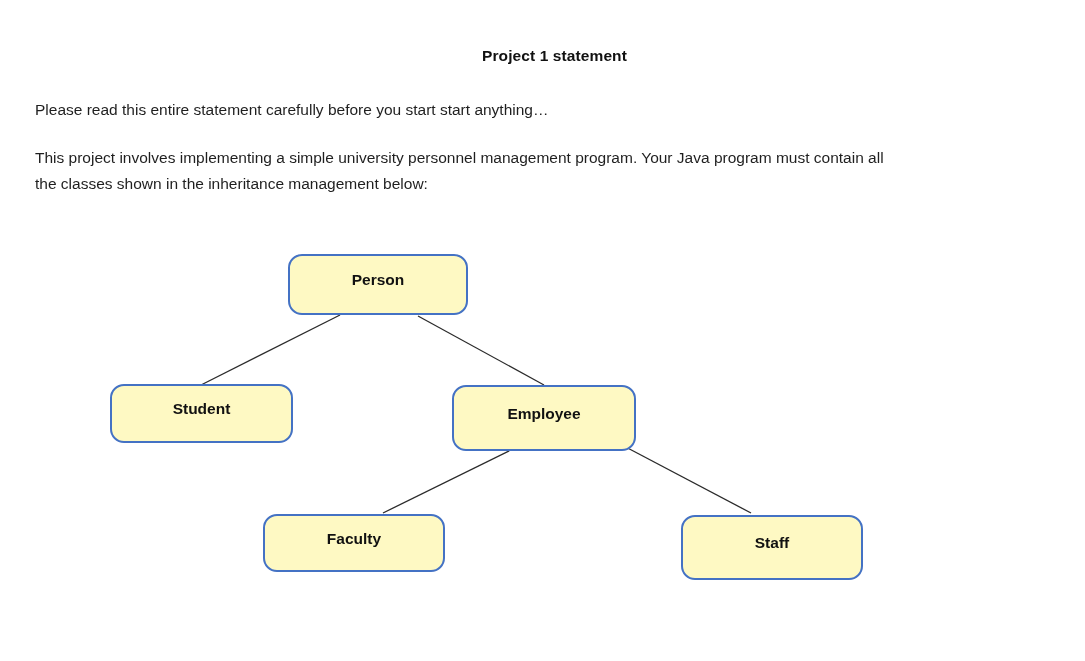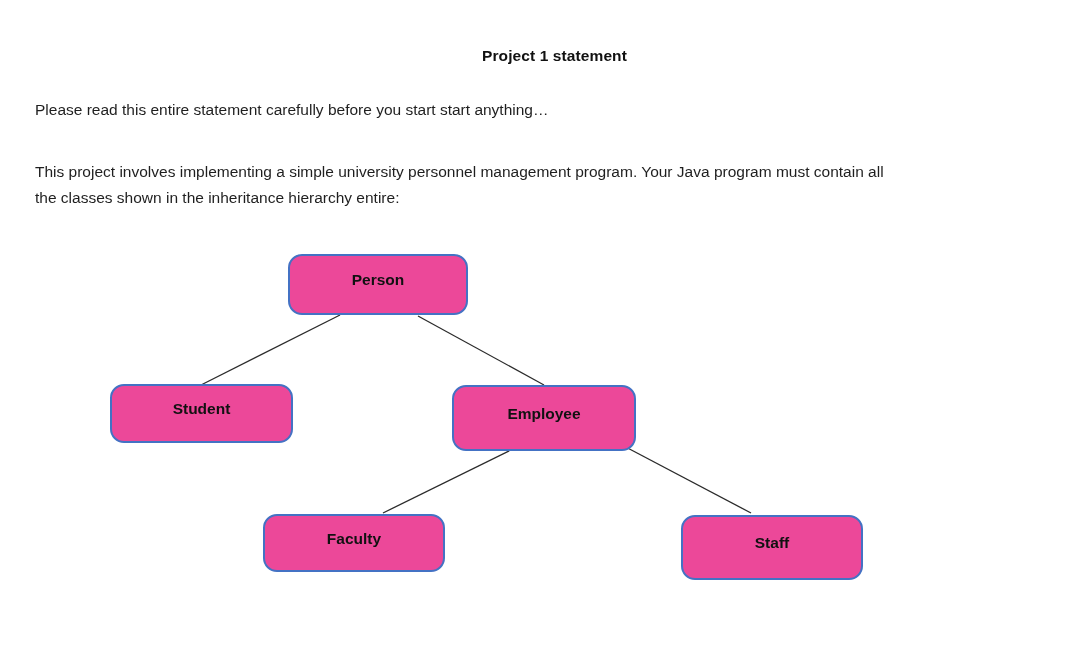--- a/index.html
+++ b/index.html
@@ -29,41 +29,41 @@
   }
   .para {
     position: absolute;
     left: 35px;
     width: 1030px;
     font-size: 15.5px;
     line-height: 26px;
     color: #1f1f1f;
   }
   .para-intro { top: 97px; }
-  .para-body  { top: 159px; }
+  .para-body  { top: 145px; }
   .diagram {
     position: absolute;
     top: 0; left: 0;
     width: 1085px;
     height: 661px;
   }
   .connectors {
     position: absolute;
     top: 0; left: 0;
     width: 1085px;
     height: 661px;
     pointer-events: none;
   }
   .connectors line {
     stroke: #2b2b2b;
     stroke-width: 1.3;
   }
   .node {
     position: absolute;
-    background: #ec4899;
+    background: #fef9c3;
     border: 2px solid #4472C4;
     border-radius: 14px;
     display: flex;
     align-items: center;
     justify-content: center;
     padding-bottom: 9px;
     font-size: 15.5px;
     font-weight: bold;
     color: #111111;
   }
@@ -77,21 +77,21 @@
 <body>
 
 <div class="page">
 
   <div class="doc-title">Project 1 statement</div>
 
   <div class="para para-intro">Please read this entire statement carefully before you start start anything…</div>
 
   <div class="para para-body">
     <div>This project involves implementing a simple university personnel management program. Your Java program must contain all</div>
-    <div>the classes shown in the inheritance hierarchy entire:</div>
+    <div>the classes shown in the inheritance management below:</div>
   </div>
 
   <div class="diagram">
 
     <svg class="connectors" viewBox="0 0 1085 661" xmlns="http://www.w3.org/2000/svg">
       <line x1="340" y1="315" x2="201" y2="385"></line>
       <line x1="418" y1="316" x2="544" y2="385"></line>
       <line x1="523" y1="444" x2="383" y2="513"></line>
       <line x1="620" y1="444" x2="751" y2="513"></line>
     </svg>

